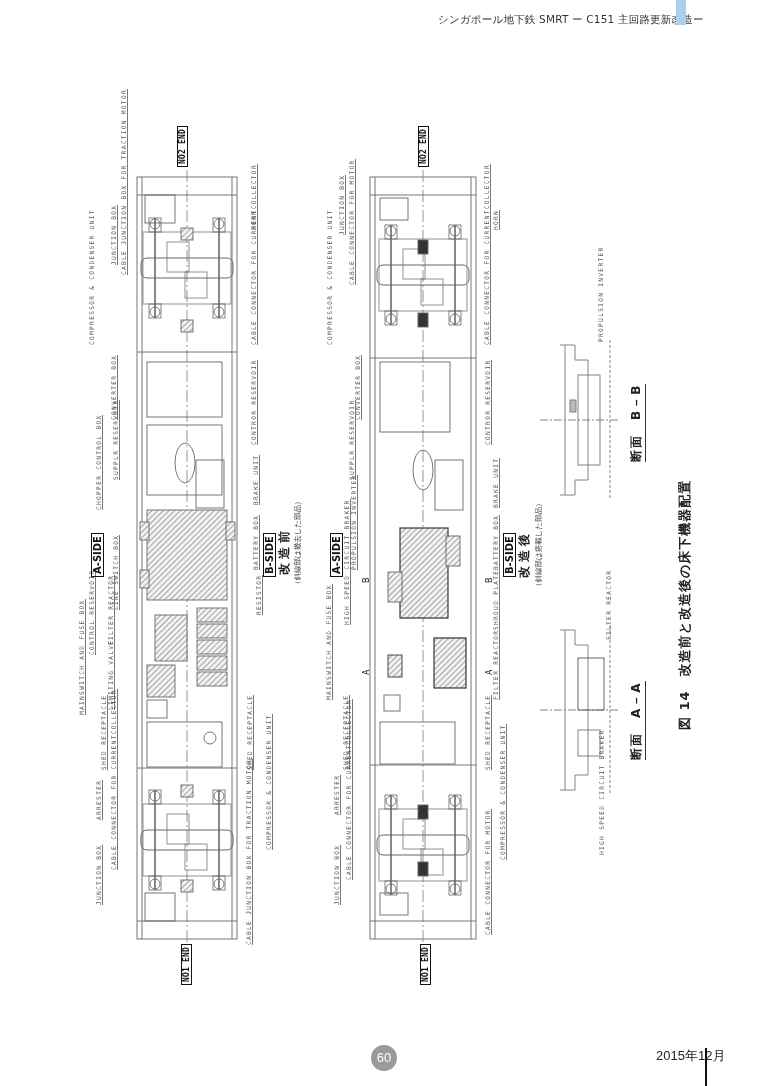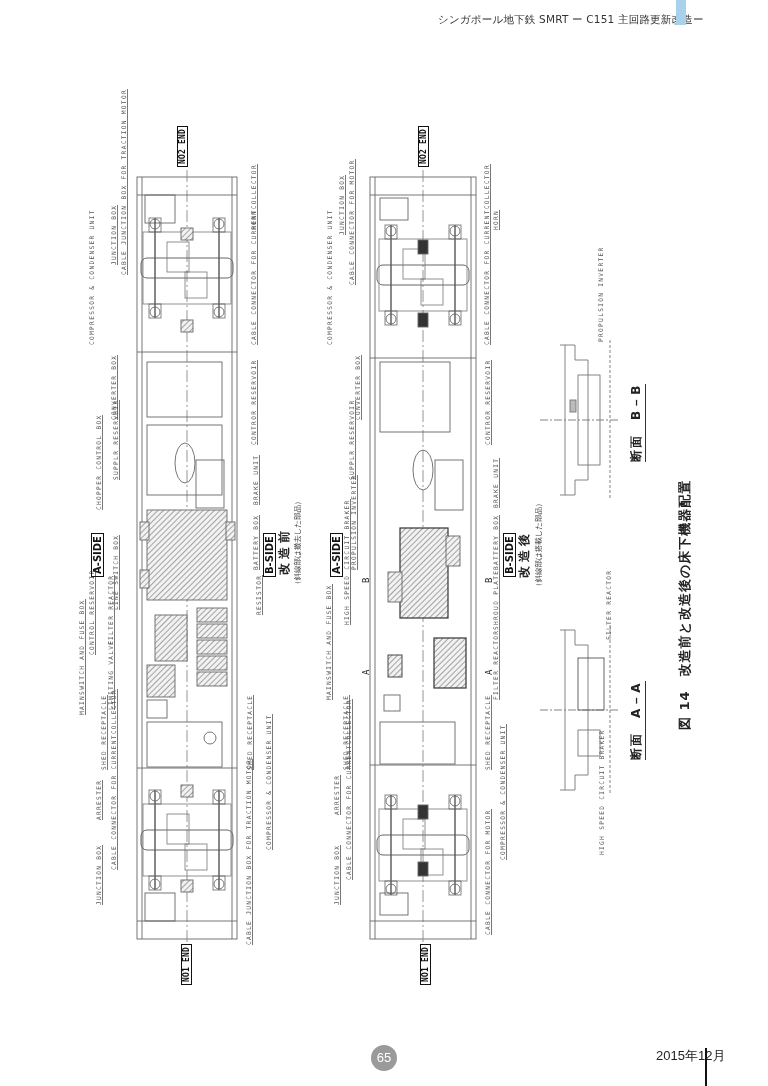--- a/index.html
+++ b/index.html
@@ -207,15 +207,15 @@
 <div class="vtext" style="left:484px;top:583px;font-size:9px;color:#222;">B</div>
 
 <div class="vtext" style="left:597px;top:342px;">PROPULSION INVERTER</div>
 <div class="section-title" style="left:628px;top:462px;">断面　B－B</div>
 <div class="vtext" style="left:605px;top:640px;">FILTER REACTOR</div>
 <div class="section-title" style="left:628px;top:760px;">断面　A－A</div>
 <div class="vtext" style="left:598px;top:855px;">HIGH SPEED CIRCUIT BRAKER</div>
 
 <div class="caption" style="left:676px;top:730px;">図 14　改造前と改造後の床下機器配置</div>
 
-<div class="page-num">65</div>
+<div class="page-num">60</div>
 <div class="date">2015年12月</div>
 <div class="date-rule"></div>
 
 </body></html>

